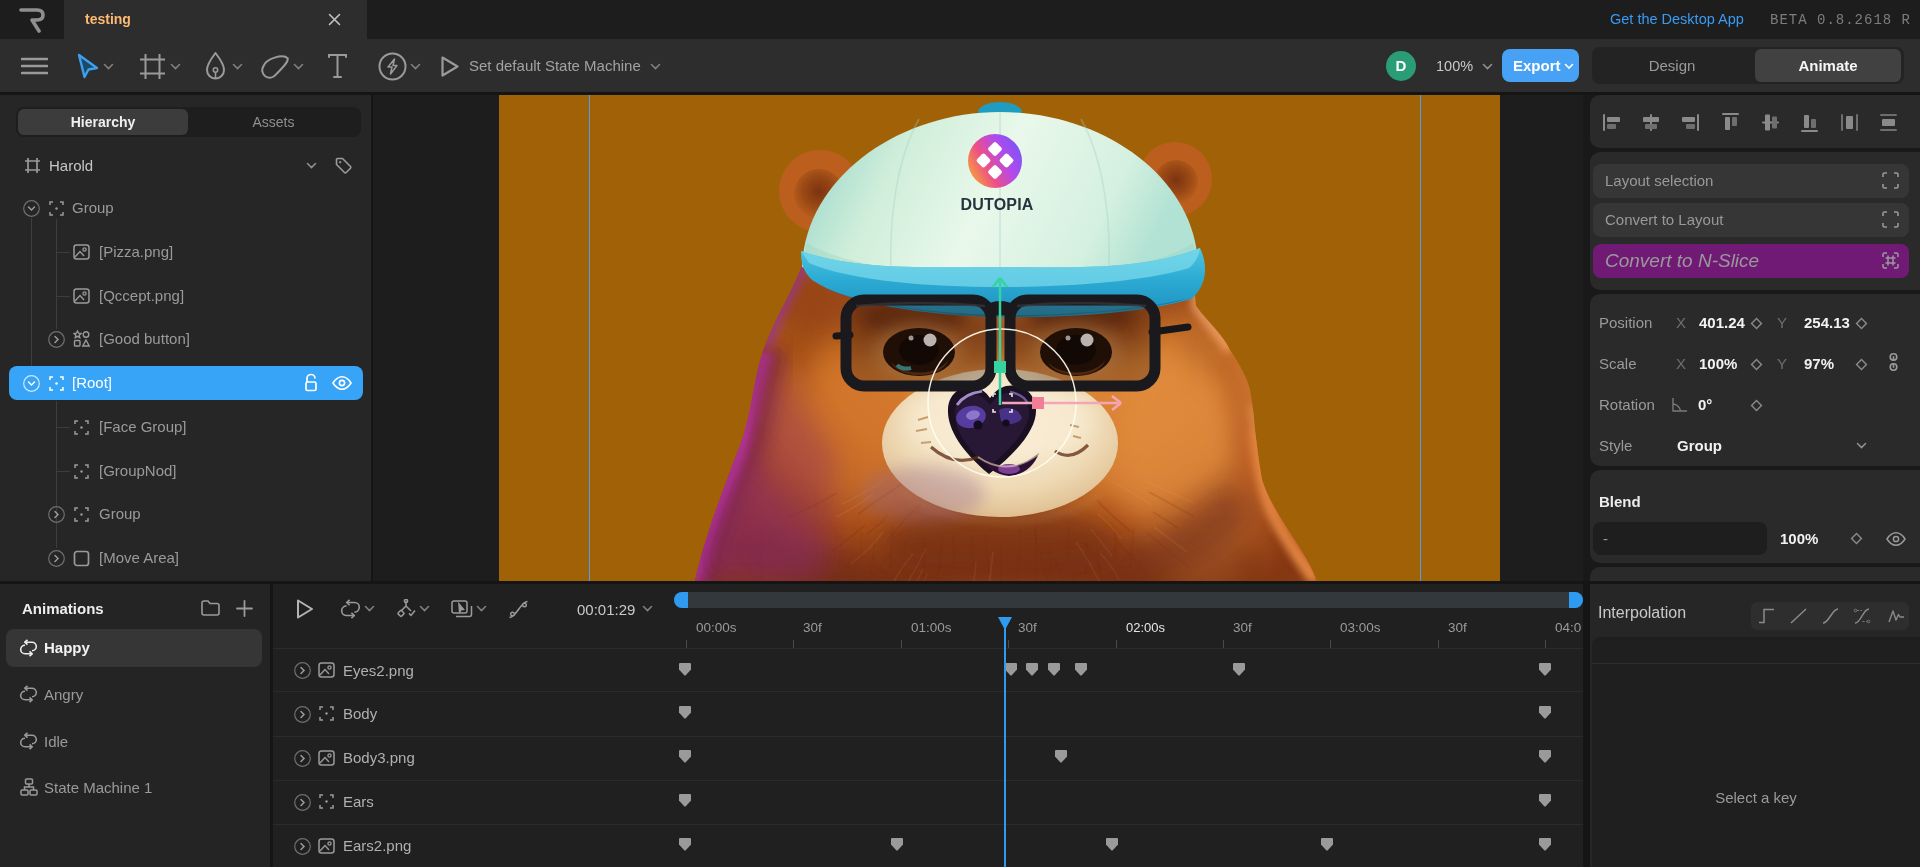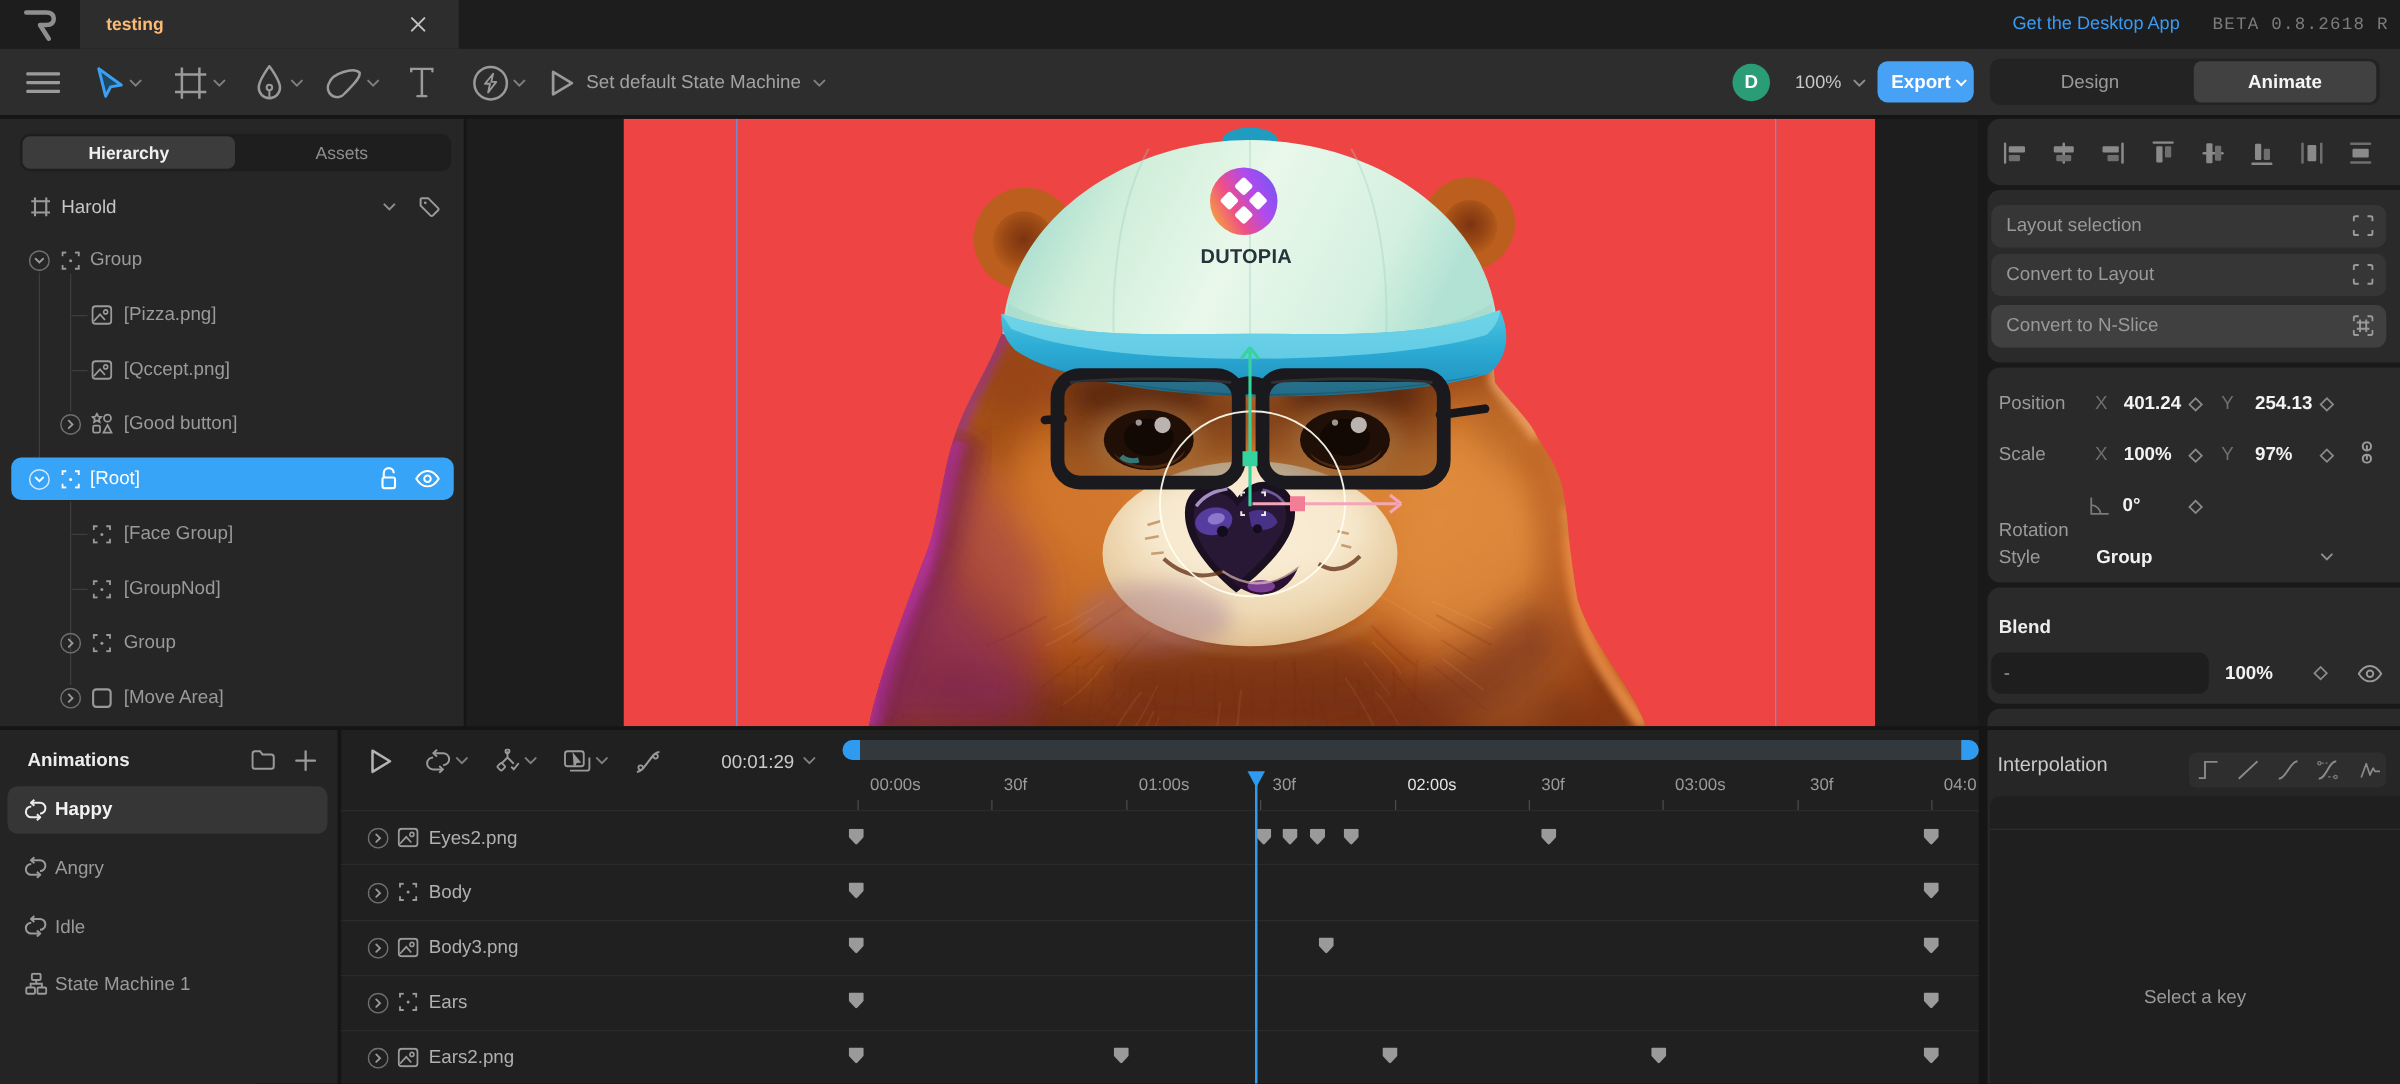--- a/index.html
+++ b/index.html
@@ -12,21 +12,21 @@
 </style>
 </head>
 <body>
 <div id="app">
 
 <div class="panel" style="left:0;top:0;width:1920px;height:39px;background:#1d1d1d"></div>
 <div class="panel" style="left:64px;top:0;width:303px;height:39px;background:#2d2d2d"></div>
 <div class="panel" style="left:0;top:39px;width:1920px;height:53px;background:#2d2d2d"></div>
 <div class="panel" style="left:0;top:95px;width:371px;height:486px;background:#262626"></div>
 <div class="panel" style="left:373px;top:95px;width:1210px;height:486px;background:#1d1d1d;overflow:hidden" id="stage">
-<div style="position:absolute;left:126px;top:0;width:1001px;height:486px;background:#ef4444;overflow:hidden">
+<div style="position:absolute;left:126px;top:0;width:1001px;height:486px;background:#a16207;overflow:hidden">
 <svg width="1001" height="486" viewBox="0 0 1001 486">
 <defs>
   <radialGradient id="furg" cx="0.52" cy="0.42" r="0.62">
     <stop offset="0" stop-color="#dd8636"></stop>
     <stop offset="0.45" stop-color="#cf7428"></stop>
     <stop offset="0.75" stop-color="#ad531d"></stop>
     <stop offset="1" stop-color="#883a13"></stop>
   </radialGradient>
   <radialGradient id="earg" cx="0.5" cy="0.45" r="0.6">
     <stop offset="0" stop-color="#7c3310"></stop>
@@ -476,21 +476,21 @@
         <rect x="253" y="1" width="2" height="17" rx="1" fill="#6e6e6e"></rect>
         <rect x="243" y="3" width="7" height="13" rx="1"></rect>
     <rect x="277" y="1" width="17" height="2" rx="1" fill="#6e6e6e"></rect>
         <rect x="277" y="16" width="17" height="2" rx="1" fill="#6e6e6e"></rect>
         <rect x="279" y="6" width="13" height="7" rx="1"></rect>
   </g>
 </svg>
 <div class="abs" style="left:1590px;top:152px;width:330px;height:138px;background:#2a2a2a;border-radius:10px 0 0 10px;"></div>
 <div class="abs" style="left:1593px;top:203px;width:316px;height:34px;background:#363636;border-radius:8px;color:#999;font-size:15px;line-height:34px;"><span style="margin-left:12px">Convert to Layout</span></div>
 <div class="abs" style="left:1593px;top:164px;width:316px;height:34px;background:#363636;border-radius:8px;color:#999;font-size:15px;line-height:34px;"><span style="margin-left:12px">Layout selection</span></div>
-<div class="abs" style="left:1593px;top:244px;width:316px;height:34px;background:#404040;border-radius:8px;color:#999;font-size:15px;line-height:34px;"><span style="margin-left:12px">Convert to N-Slice</span></div>
+<div class="abs" style="left:1593px;top:244px;width:316px;height:34px;background:#701a75;border-radius:8px;color:#999;font-size:19px;line-height:34px;font-style:italic;"><span style="margin-left:12px">Convert to N-Slice</span></div>
 <svg class="icon" style="left:1882px;top:172px" width="17" height="17" viewBox="0 0 17 17">
       <g stroke="#9a9a9a" stroke-width="1.6" fill="none">
         <path d="M1 5 V2.5 a1.5 1.5 0 0 1 1.5-1.5 H5 M12 1 h2.5 a1.5 1.5 0 0 1 1.5 1.5 V5 M16 12 v2.5 a1.5 1.5 0 0 1-1.5 1.5 H12 M5 16 H2.5 a1.5 1.5 0 0 1-1.5-1.5 V12"></path>
       </g>
     </svg>
 <svg class="icon" style="left:1882px;top:211px" width="17" height="17" viewBox="0 0 17 17">
       <g stroke="#9a9a9a" stroke-width="1.6" fill="none">
         <path d="M1 5 V2.5 a1.5 1.5 0 0 1 1.5-1.5 H5 M12 1 h2.5 a1.5 1.5 0 0 1 1.5 1.5 V5 M16 12 v2.5 a1.5 1.5 0 0 1-1.5 1.5 H12 M5 16 H2.5 a1.5 1.5 0 0 1-1.5-1.5 V12"></path>
       </g>
     </svg>
@@ -525,21 +525,21 @@
       <rect x="3" y="3" width="7" height="7" fill="none" stroke="#8a8a8a" stroke-width="1.4" transform="rotate(45 6.5 6.5)"></rect>
     </svg>
 <svg class="icon" style="left:1888px;top:353px" width="11" height="18" viewBox="0 0 11 18">
       <g fill="none" stroke="#9a9a9a" stroke-width="1.6">
         <path d="M5.5 7 V3.2 M5.5 14.8 V11"></path>
         <rect x="2.2" y="0.8" width="6.6" height="6.5" rx="3.2"></rect>
         <rect x="2.2" y="10.7" width="6.6" height="6.5" rx="3.2"></rect>
       </g>
     </svg>
 
-<div class="abs" style="left:1599px;top:416px;color:#9a9a9a;font-size:15px;">Rotation</div>
+<div class="abs" style="left:1599px;top:396px;color:#9a9a9a;font-size:15px;">Rotation</div>
 <svg class="icon" style="left:1671px;top:397px" width="17" height="16" viewBox="0 0 17 16">
       <path d="M2 1 V14 H16 M2 7 A8 8 0 0 1 9.5 14" fill="none" stroke="#7a7a7a" stroke-width="1.4"></path>
     </svg>
 <div class="abs" style="left:1698px;top:396px;color:#f2f2f2;font-size:15px;font-weight:bold;">0°</div>
 <svg class="icon" style="left:1750px;top:399px" width="13" height="13" viewBox="0 0 13 13">
       <rect x="3" y="3" width="7" height="7" fill="none" stroke="#8a8a8a" stroke-width="1.4" transform="rotate(45 6.5 6.5)"></rect>
     </svg>
 
 <div class="abs" style="left:1599px;top:437px;color:#9a9a9a;font-size:15px;">Style</div>
 <div class="abs" style="left:1677px;top:437px;color:#f2f2f2;font-size:15px;font-weight:bold;">Group</div>

